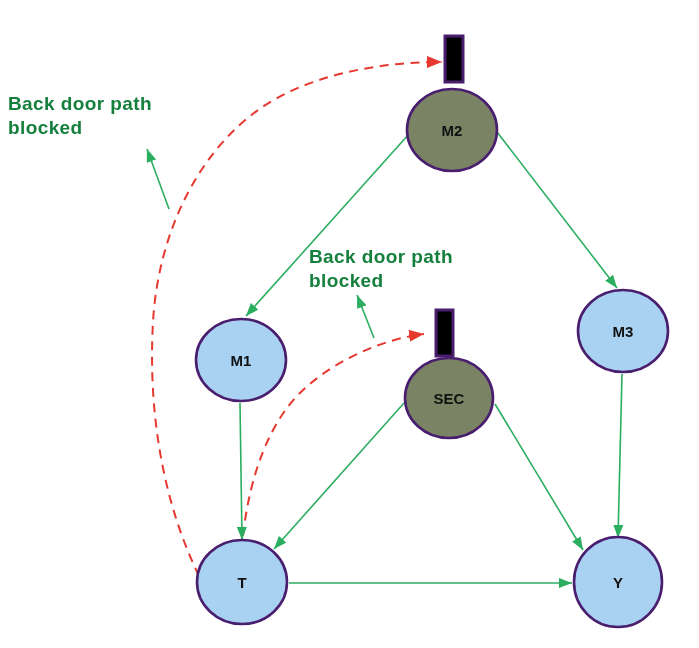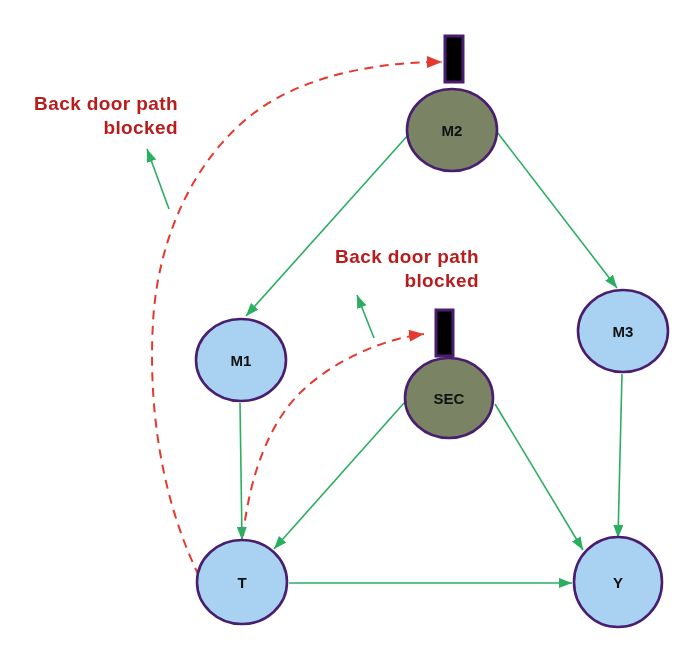--- a/index.html
+++ b/index.html
@@ -16,26 +16,26 @@
     overflow: hidden;
   }
   .stage svg {
     position: absolute;
     left: 0;
     top: 0;
   }
   .note {
     position: absolute;
     width: 170px;
-    text-align: right;
+    text-align: left;
     font-weight: 700;
     font-size: 19px;
     line-height: 24px;
     letter-spacing: 0.4px;
-    color: #b91c1c;
+    color: #15803d;
   }
   #note1 { left: 8px;   top: 92px;  }
   #note2 { left: 309px; top: 245px; }
   .node-label {
     font-family: "Liberation Sans", sans-serif;
     font-weight: 700;
     font-size: 15px;
     fill: #111111;
     text-anchor: middle;
   }

